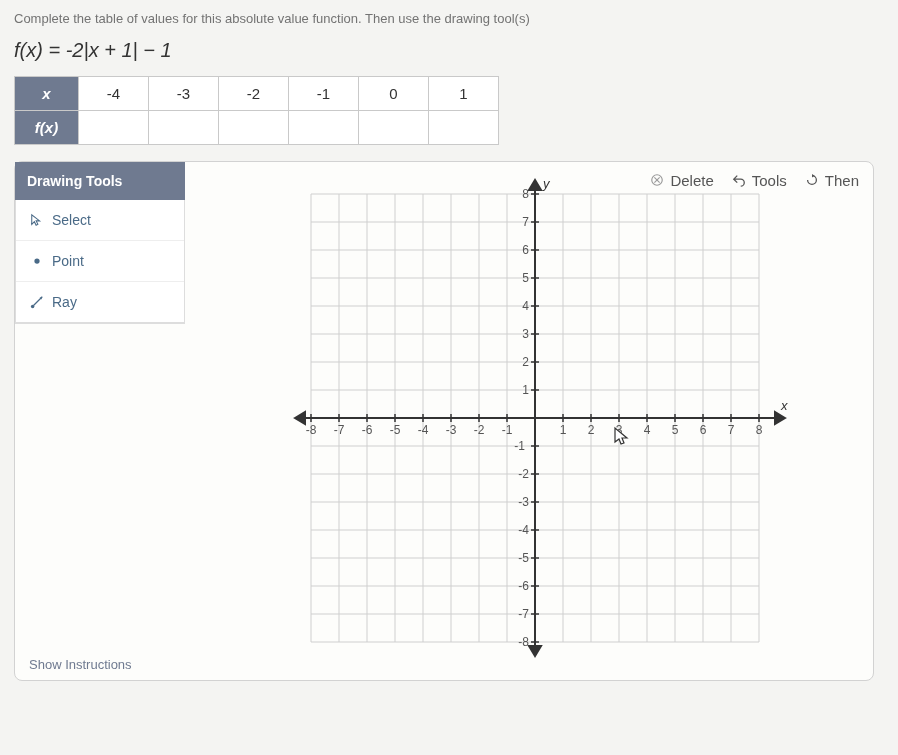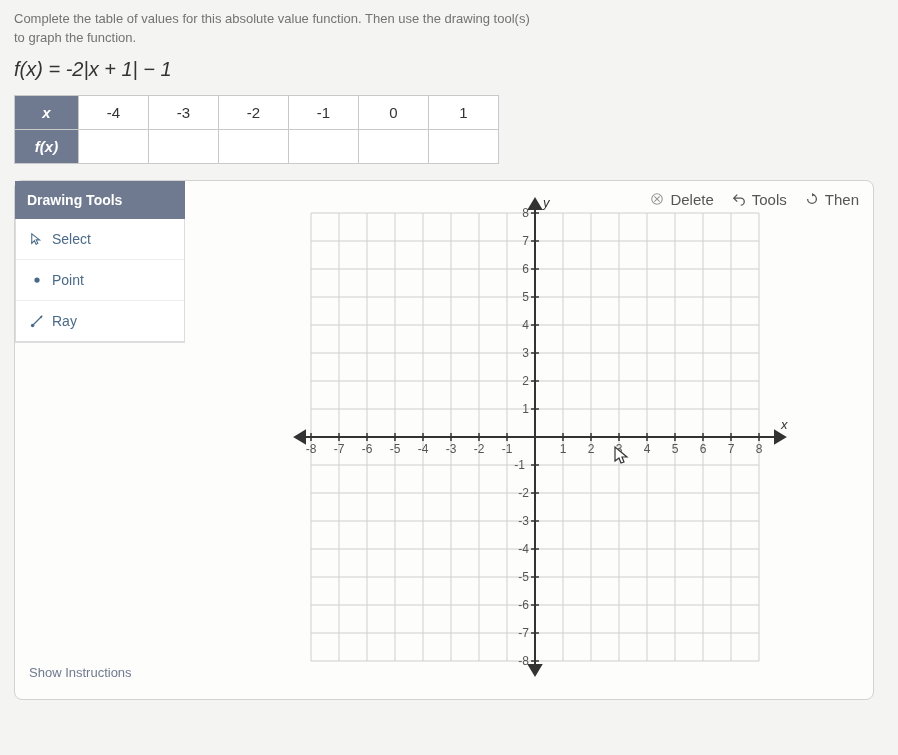--- a/index.html
+++ b/index.html
@@ -111,35 +111,34 @@
   .action-btn svg { width: 14px; height: 14px; }
   .graph-area {
     position: absolute;
     top: 6px;
     left: 210px;
     width: 620px;
     height: 500px;
   }
   .show-instructions {
     position: absolute;
-    bottom: 19px;
+    bottom: 8px;
     left: 14px;
     font-size: 13px;
     color: #6f7a90;
     cursor: pointer;
   }
   .tick-label { font-size: 12px; fill: #555; font-family: Arial; }
   .axis-label { font-size: 13px; fill: #333; font-style: italic; font-family: Arial; }
 </style>
 </head>
 <body>
 
 <div class="question-text">
   <span>Complete the table of values for this absolute value function. Then use the drawing tool(s)</span><br>
-  <span>to graph the function.</span>
 </div>
 
 <div class="equation">
   <span class="fn">f(x) = -2|x + 1| − 1</span>
 </div>
 
 <table class="values-table">
   <tbody>
       <tr>
     <th class="hcell">x</th>

